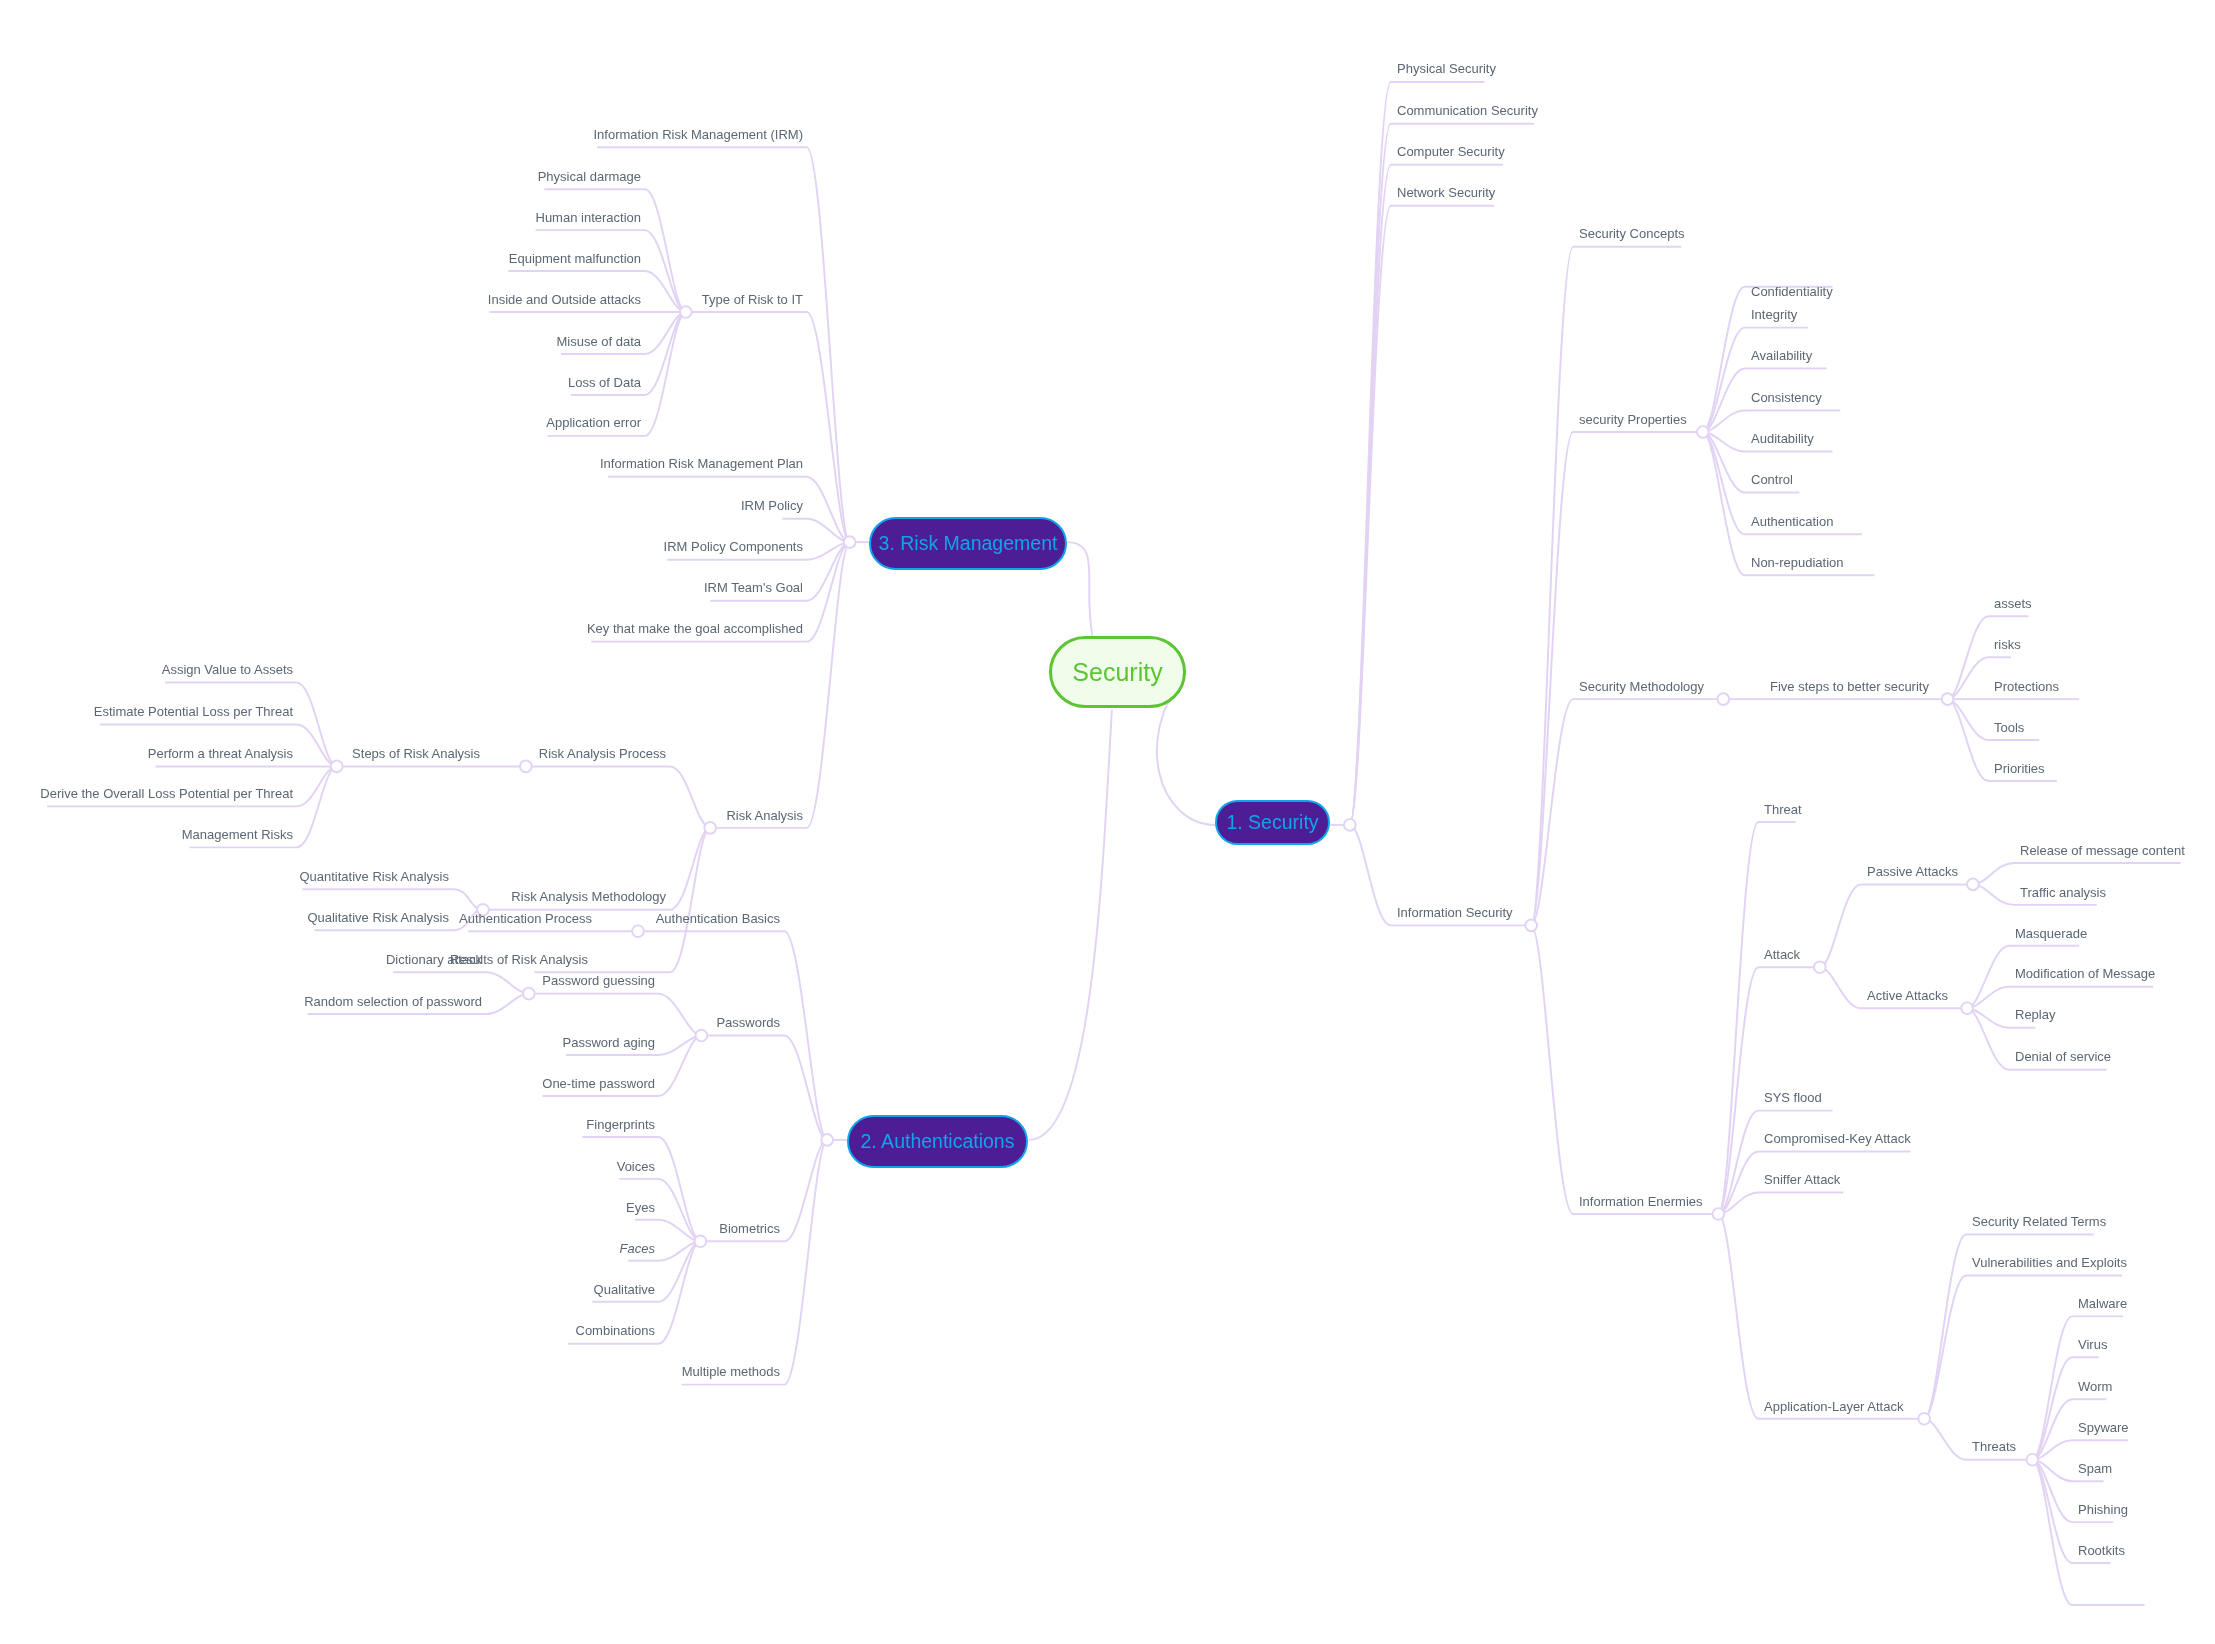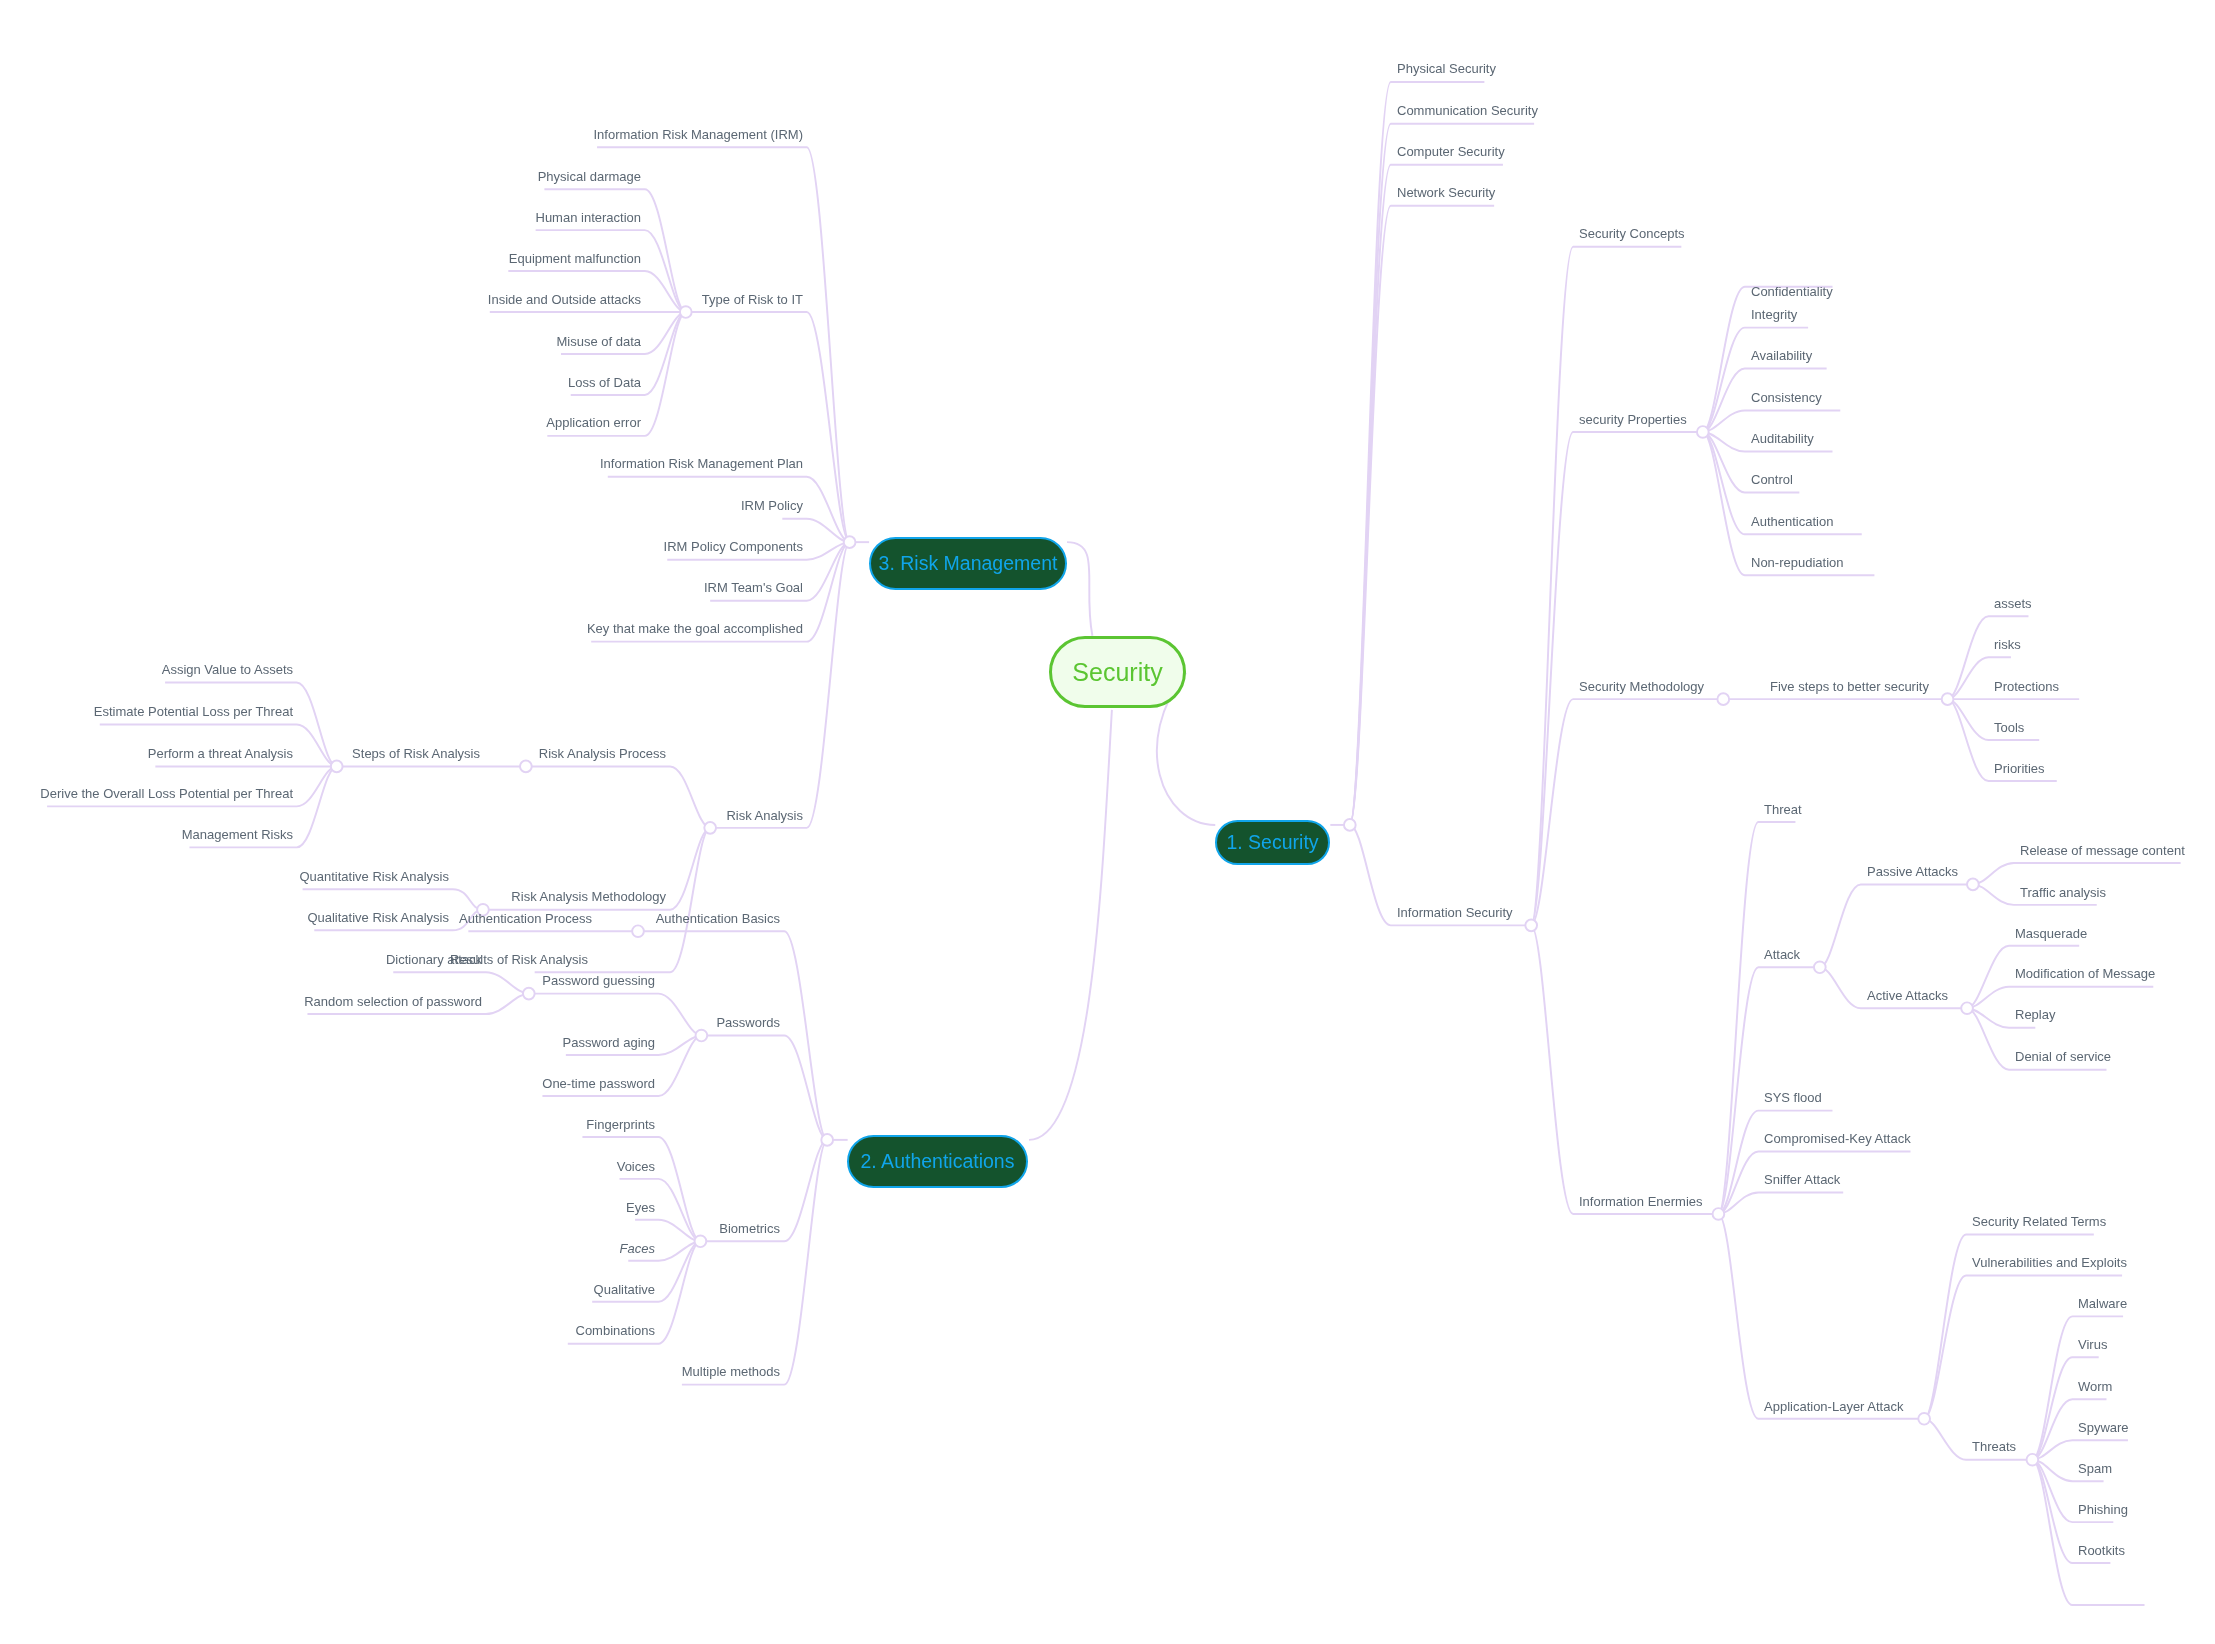--- a/index.html
+++ b/index.html
@@ -1,21 +1,21 @@
 <!DOCTYPE html>
 <html><head>
 <meta charset="utf-8">
 <style>
 html,body{margin:0;padding:0;background:#ffffff;}
 body{width:2216px;height:1644px;position:relative;overflow:hidden;font-family:"Liberation Sans","DejaVu Sans",sans-serif;}
 #canvas{position:absolute;left:0;top:0;width:2216px;height:1644px;}
 #links{position:absolute;left:0;top:0;}
 .lbl{position:absolute;font-size:13px;color:#5b6773;white-space:nowrap;line-height:17.6px;}
 .lbl.r{text-align:right;}
-.topic{position:absolute;box-sizing:border-box;border:2.4px solid #10a5ea;background:#14532d;color:#10a5ea;border-radius:29px;font-size:19.5px;display:flex;align-items:center;justify-content:center;white-space:nowrap;margin-top:20px;}
+.topic{position:absolute;box-sizing:border-box;border:2.4px solid #10a5ea;background:#4c1d95;color:#10a5ea;border-radius:29px;font-size:19.5px;display:flex;align-items:center;justify-content:center;white-space:nowrap;}
 .root{position:absolute;box-sizing:border-box;border:3.9px solid #5bc532;background:#f0fdeb;color:#5bc532;border-radius:39px;font-size:25px;display:flex;align-items:center;justify-content:center;}
 </style>
 </head>
 <body>
 
 <div id="canvas">
   <svg id="links" width="2216" height="1644" viewBox="0 0 2272 1686">
       <path d="M1384 846 C1398 846,1408 84,1426 84 L1522 84" fill="none" stroke="#e2d3f4" stroke-width="2"></path>
       <path d="M1384 846 C1398 846,1408 127,1426 127 L1573 127" fill="none" stroke="#e2d3f4" stroke-width="2"></path>
       <path d="M1384 846 C1398 846,1408 169,1426 169 L1541 169" fill="none" stroke="#e2d3f4" stroke-width="2"></path>

